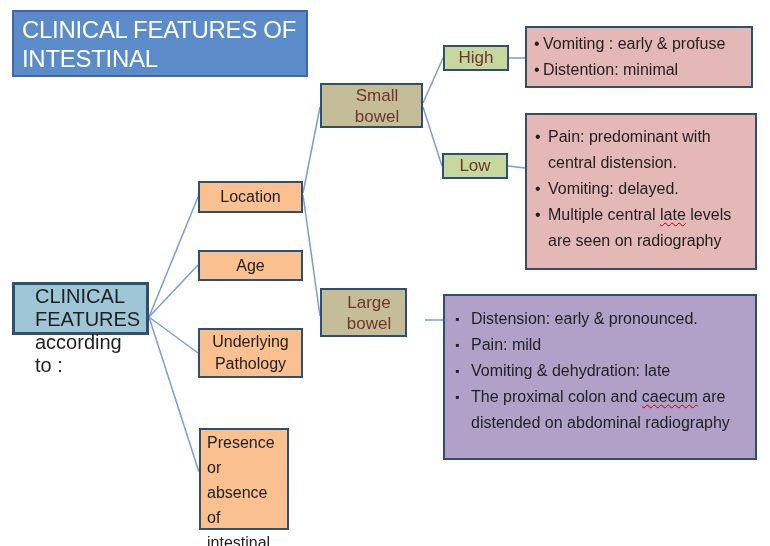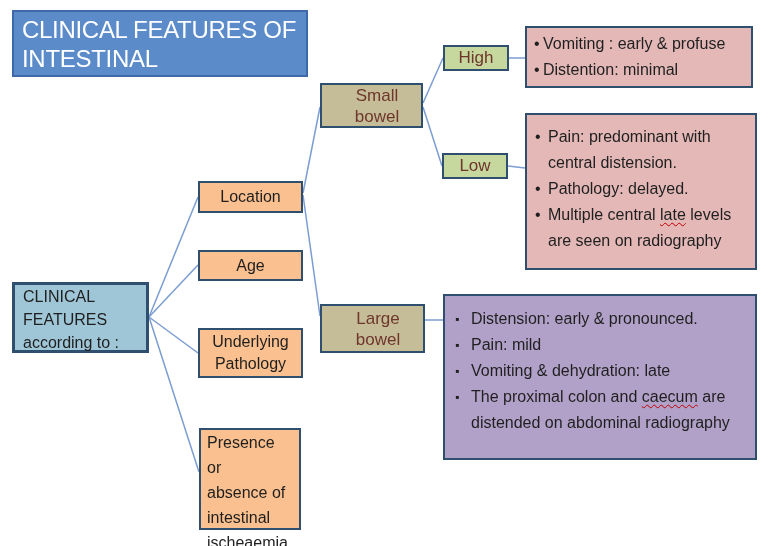--- a/index.html
+++ b/index.html
@@ -19,33 +19,33 @@
   svg.connectors line{stroke:var(--connector);stroke-width:1.5px;}
   .box{position:absolute; box-sizing:border-box; border:2px solid var(--box-border); white-space:pre-line;}
   .center{display:flex;align-items:center;justify-content:center;text-align:center;}
 
   .title{
     left:12px; top:10px; width:296px; height:67px;
     background:var(--title-fill); border-color:var(--title-border); color:var(--title-text);
     font-size:24px; line-height:29px; letter-spacing:-0.3px; padding:3px 8px;
   }
   .root{
-    left:12px; top:282px; width:137px; height:71px;
+    left:12px; top:282px; width:137px; height:53px;
     background:var(--root-fill); border-width:3px;
-    font-size:16px; line-height:23px; padding:0 8px;
+    font-size:20px; line-height:23px; padding:0 20px;
   }
   .cat{background:var(--category-fill); font-size:16px;}
   .loc{left:198px; top:181px; width:105px; height:32px; line-height:22px;}
   .age{left:198px; top:250px; width:105px; height:31px; line-height:22px;text-align:center;}
   .path{left:198px; top:328px; width:105px; height:50px; line-height:22px;}
-  .presence{left:199px; top:428px; width:102px; height:102px; line-height:25px; padding:0 6px;}
+  .presence{left:199px; top:428px; width:90px; height:102px; line-height:25px; padding:0 6px;}
 
   .bowel{background:var(--bowel-fill); color:var(--node-text); font-size:17px; line-height:21px;padding-left:11px;}
   .small{left:320px; top:83px; width:103px; height:45px;}
-  .large{left:320px; top:304px; width:105px; height:49px;}
+  .large{left:320px; top:288px; width:87px; height:49px;}
   .level{background:var(--level-fill); color:var(--node-text); font-size:17px;}
   .high{left:443px; top:45px; width:66px; height:26px;}
   .low{left:442px; top:153px; width:66px; height:26px;}
 
   .detail{font-size:16px; line-height:26px; white-space:normal;}
   .p1{left:525px; top:26px; width:228px; height:62px; background:var(--pink-fill); padding:3px 2px 0 7px;}
   .p2{left:525px; top:113px; width:232px; height:157px; background:var(--pink-fill); padding:9px 6px 0 8px;}
   .purple{left:443px; top:294px; width:314px; height:166px; background:var(--purple-fill); padding:10px 16px 0 10px;}
 
   .li{display:flex; align-items:flex-start;}
@@ -112,21 +112,21 @@
         <span class="litext">Distention: minimal</span>
       </div>
     </div>
   <div class="box detail p2">
       <div class="li">
         <span class="marker">•</span>
         <span class="litext">Pain: predominant with central distension.</span>
       </div>
       <div class="li">
         <span class="marker">•</span>
-        <span class="litext">Pathology: delayed.</span>
+        <span class="litext">Vomiting: delayed.</span>
       </div>
       <div class="li">
         <span class="marker">•</span>
         <span class="litext">Multiple central <span class="wavy">late</span> levels are seen on radiography</span>
       </div>
     </div>
   <div class="box detail purple">
       <div class="li">
         <span class="marker">▪</span>
         <span class="litext">Distension: early &amp; pronounced.</span>

